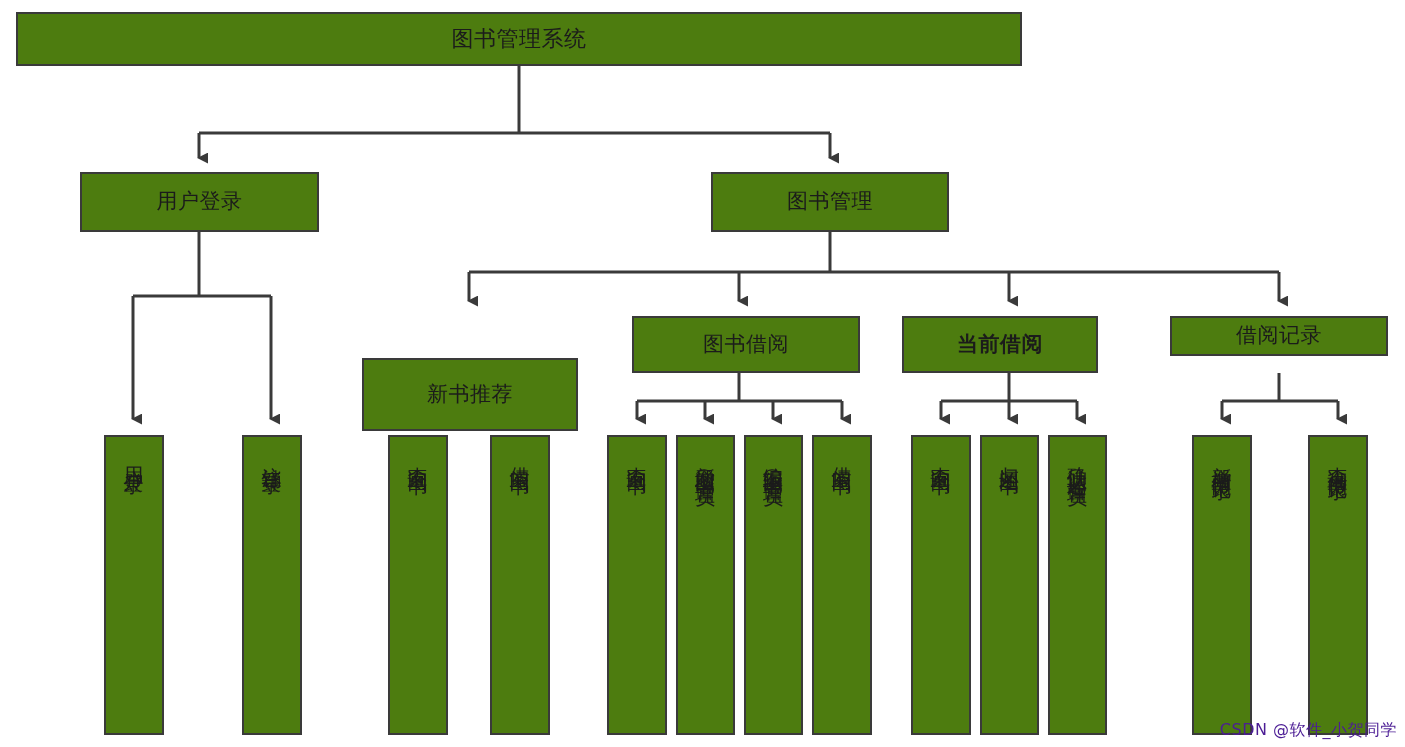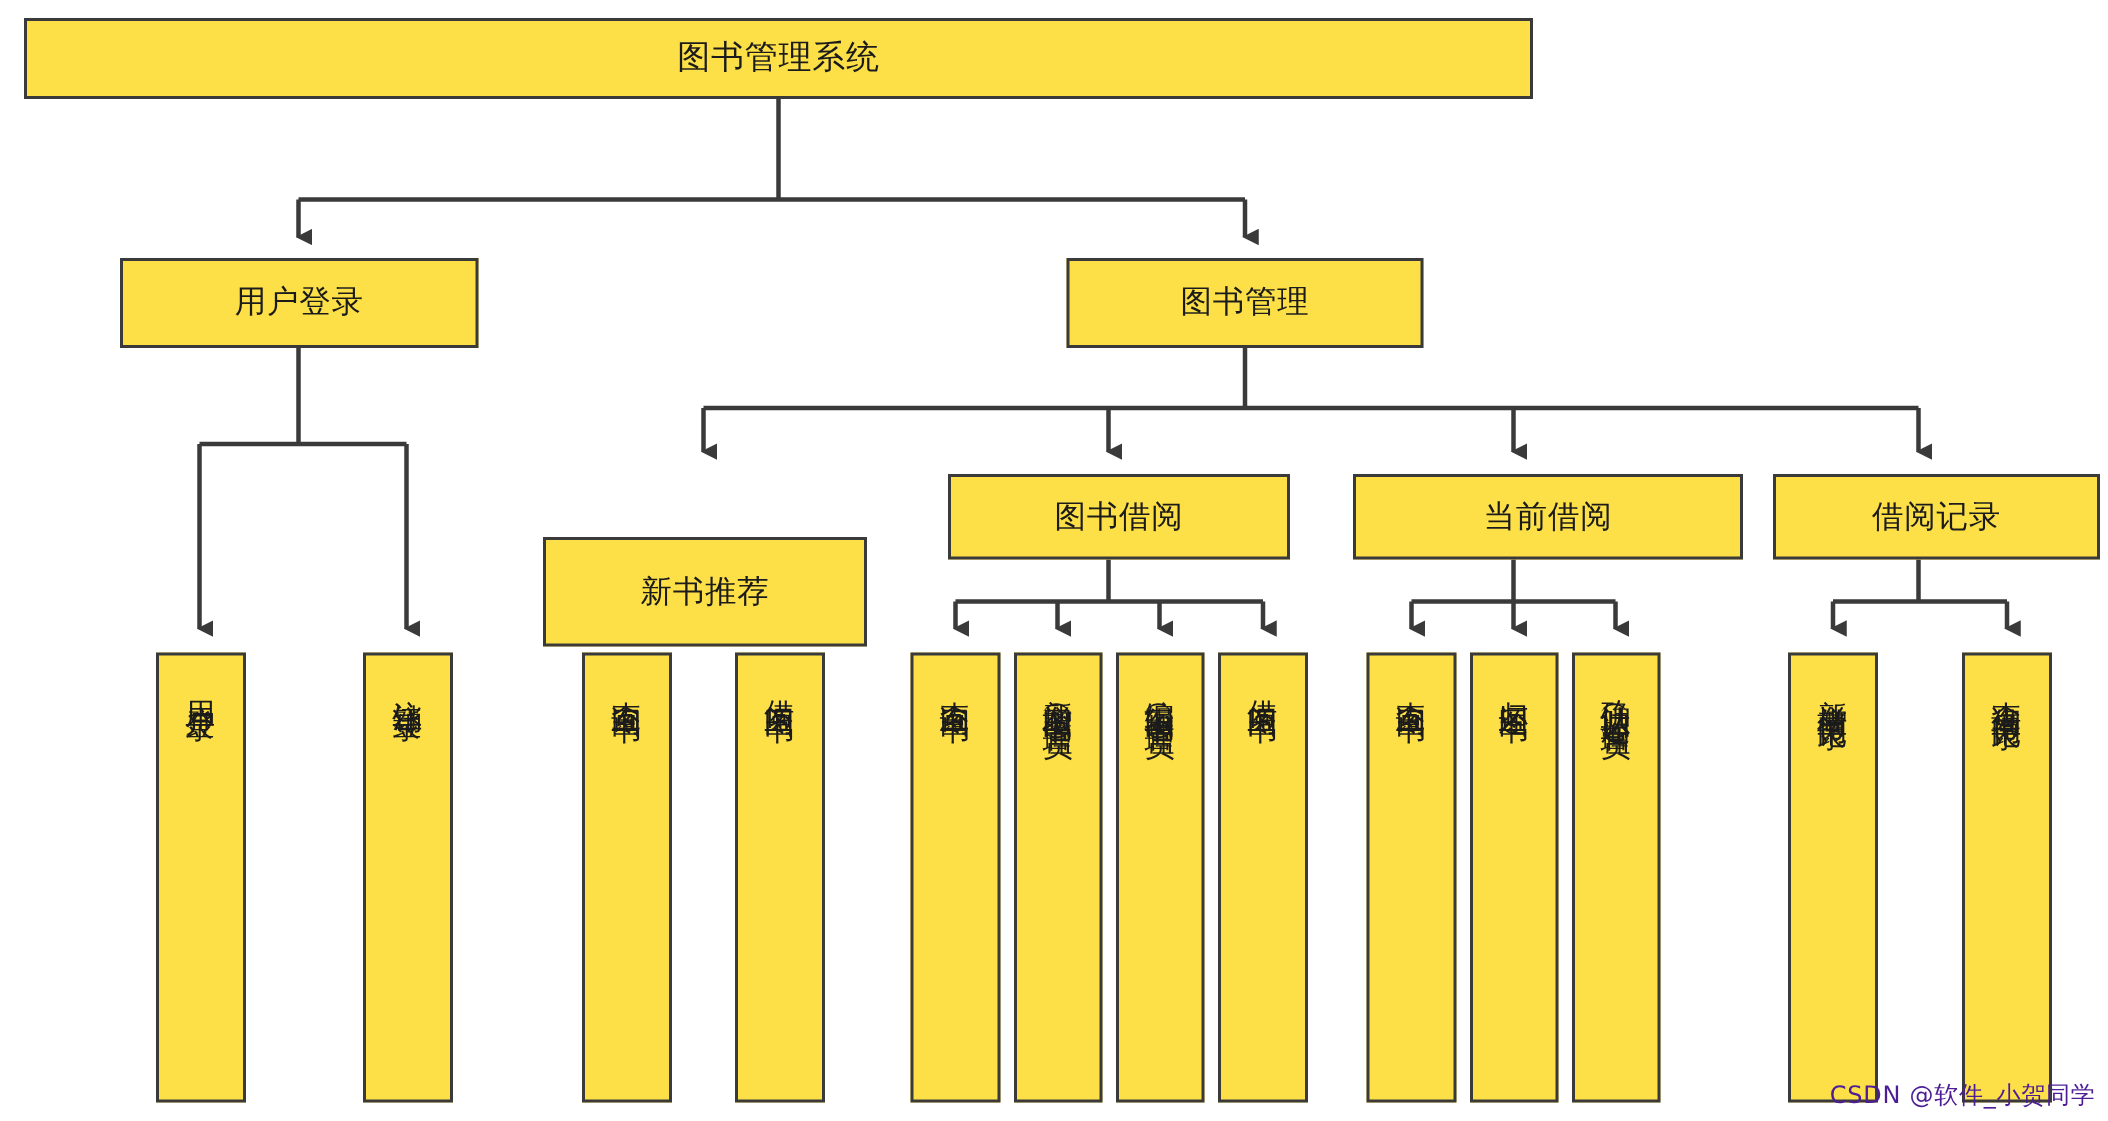--- a/index.html
+++ b/index.html
@@ -19,21 +19,21 @@
     position: absolute;
     left: 0;
     top: 0;
     width: 1405px;
     height: 747px;
     pointer-events: none;
   }
   .node {
     position: absolute;
     box-sizing: border-box;
-    background: #fde047;
+    background: #4d7c0f;
     border: 2px solid #3a3a3a;
     display: flex;
     align-items: center;
     justify-content: center;
     z-index: 2;
   }
   .node .lbl {
     color: #1b1b1b;
     line-height: 1.12;
     text-align: center;
@@ -137,24 +137,24 @@
   <div class="node h-node" style="left:711px; top:172px; width:238px; height:60px;align-items:center;">
     <span class="lbl">图书管理</span>
   </div>
 
   <div class="node h-node" style="left:362px; top:316px; width:216px; height:73px;margin-top:42px;">
     <span class="lbl">新书推荐</span>
   </div>
   <div class="node h-node" style="left:632px; top:316px; width:228px; height:57px;">
     <span class="lbl">图书借阅</span>
   </div>
-  <div class="node h-node" style="left:902px; top:316px; width:260px; height:57px;">
+  <div class="node h-node" style="left:902px; top:316px; width:196px; height:57px;font-weight:bold;">
     <span class="lbl">当前借阅</span>
   </div>
-  <div class="node h-node" style="left:1170px; top:316px; width:218px; height:57px;margin-left:12px;">
+  <div class="node h-node" style="left:1170px; top:316px; width:218px; height:40px;">
     <span class="lbl">借阅记录</span>
   </div>
 
   <div class="node v-node" style="left:104px; top:435px; width:60px; height:300px;">
     <span class="lbl">用户登录</span>
   </div>
   <div class="node v-node" style="left:242px; top:435px; width:60px; height:300px;">
     <span class="lbl">注销登录</span>
   </div>
 

